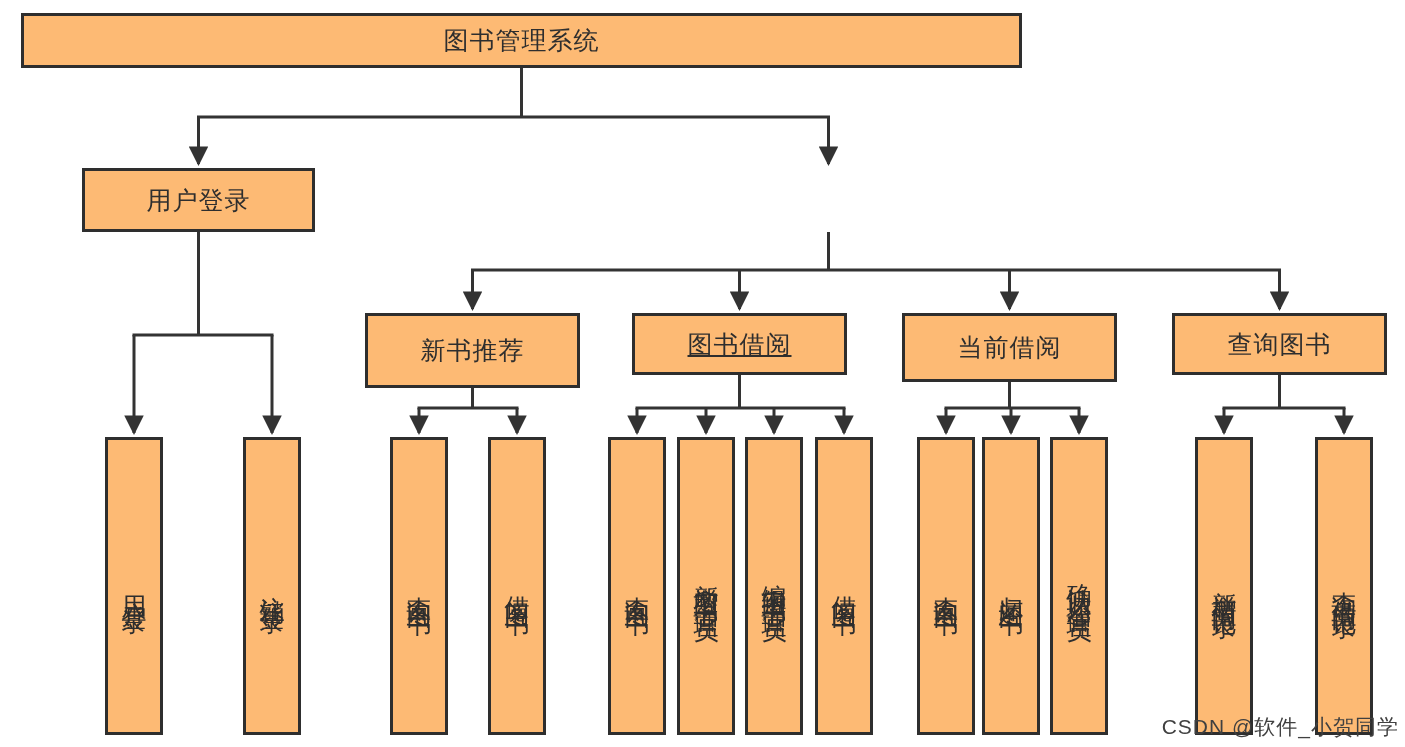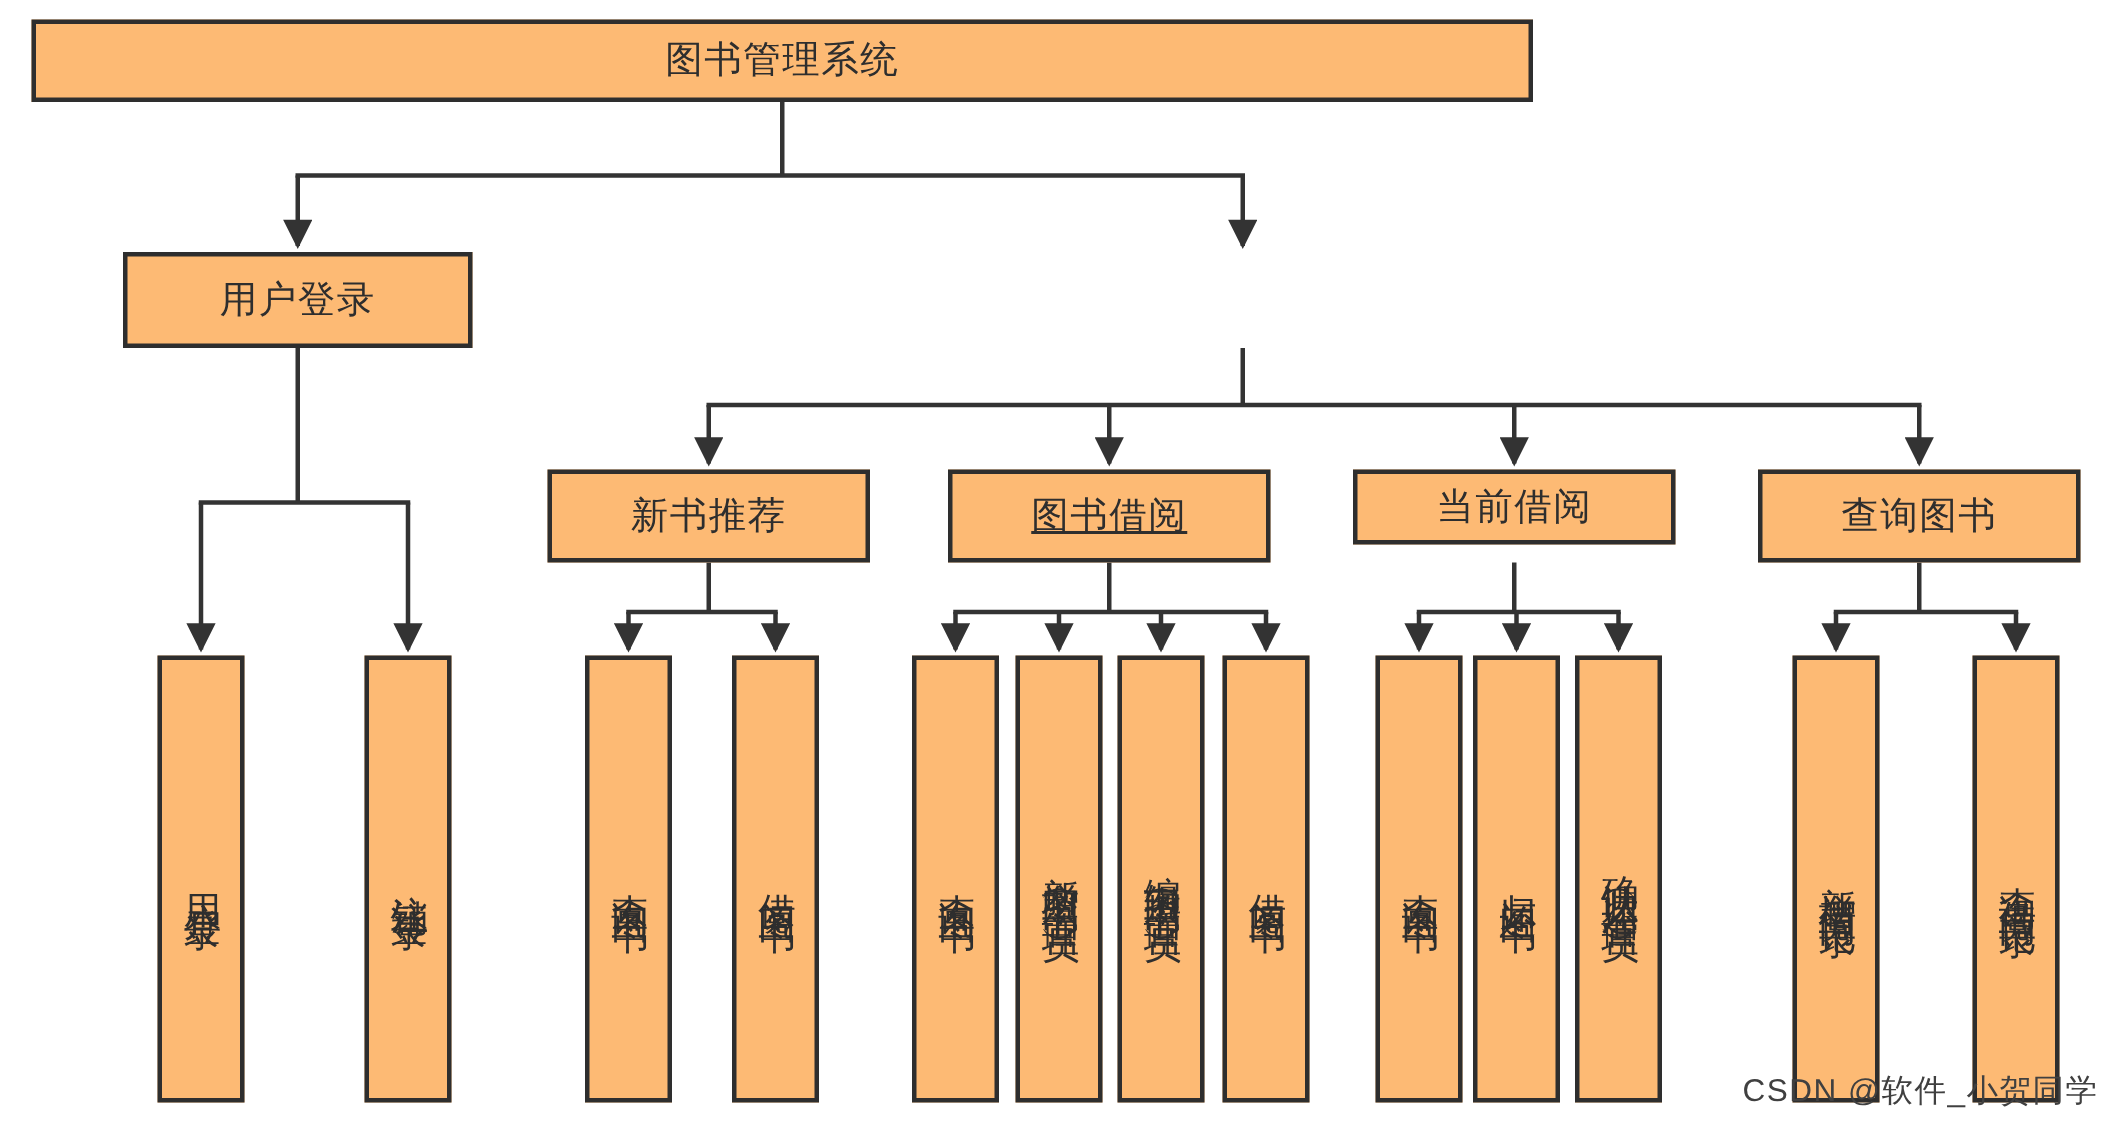--- a/index.html
+++ b/index.html
@@ -45,23 +45,23 @@
     writing-mode: vertical-lr;
     text-orientation: mixed;
     letter-spacing: 5px;
     white-space: normal;
     line-height: 1;
   }
   
   #node-root            { left: 21px;   top: 13px;  width: 1001px; height: 55px; }
   #node-user-login      { left: 82px;   top: 168px; width: 233px;  height: 64px; }
   #node-book-management { left: 712px;  top: 168px; width: 233px;  height: 64px; }
-  #node-new-book        { left: 365px;  top: 313px; width: 215px;  height: 62px; }
+  #node-new-book        { left: 365px;  top: 313px; width: 215px;  height: 75px; }
   #node-book-borrow     { left: 632px;  top: 313px; width: 215px;  height: 62px; text-decoration: underline; }
-  #node-current-borrow  { left: 902px;  top: 313px; width: 215px;  height: 50px; }
+  #node-current-borrow  { left: 902px;  top: 313px; width: 215px;  height: 69px; }
   #node-borrow-record   { left: 1172px; top: 313px; width: 215px;  height: 62px; }
 
   .leaf { top: 437px; width: 58px; height: 298px; }
   #leaf-a1 { left: 105px; }
   #leaf-a2 { left: 243px; }
   #leaf-b1 { left: 390px; }
   #leaf-b2 { left: 488px; }
   #leaf-c1 { left: 608px; }
   #leaf-c2 { left: 677px; }
   #leaf-c3 { left: 745px; }

